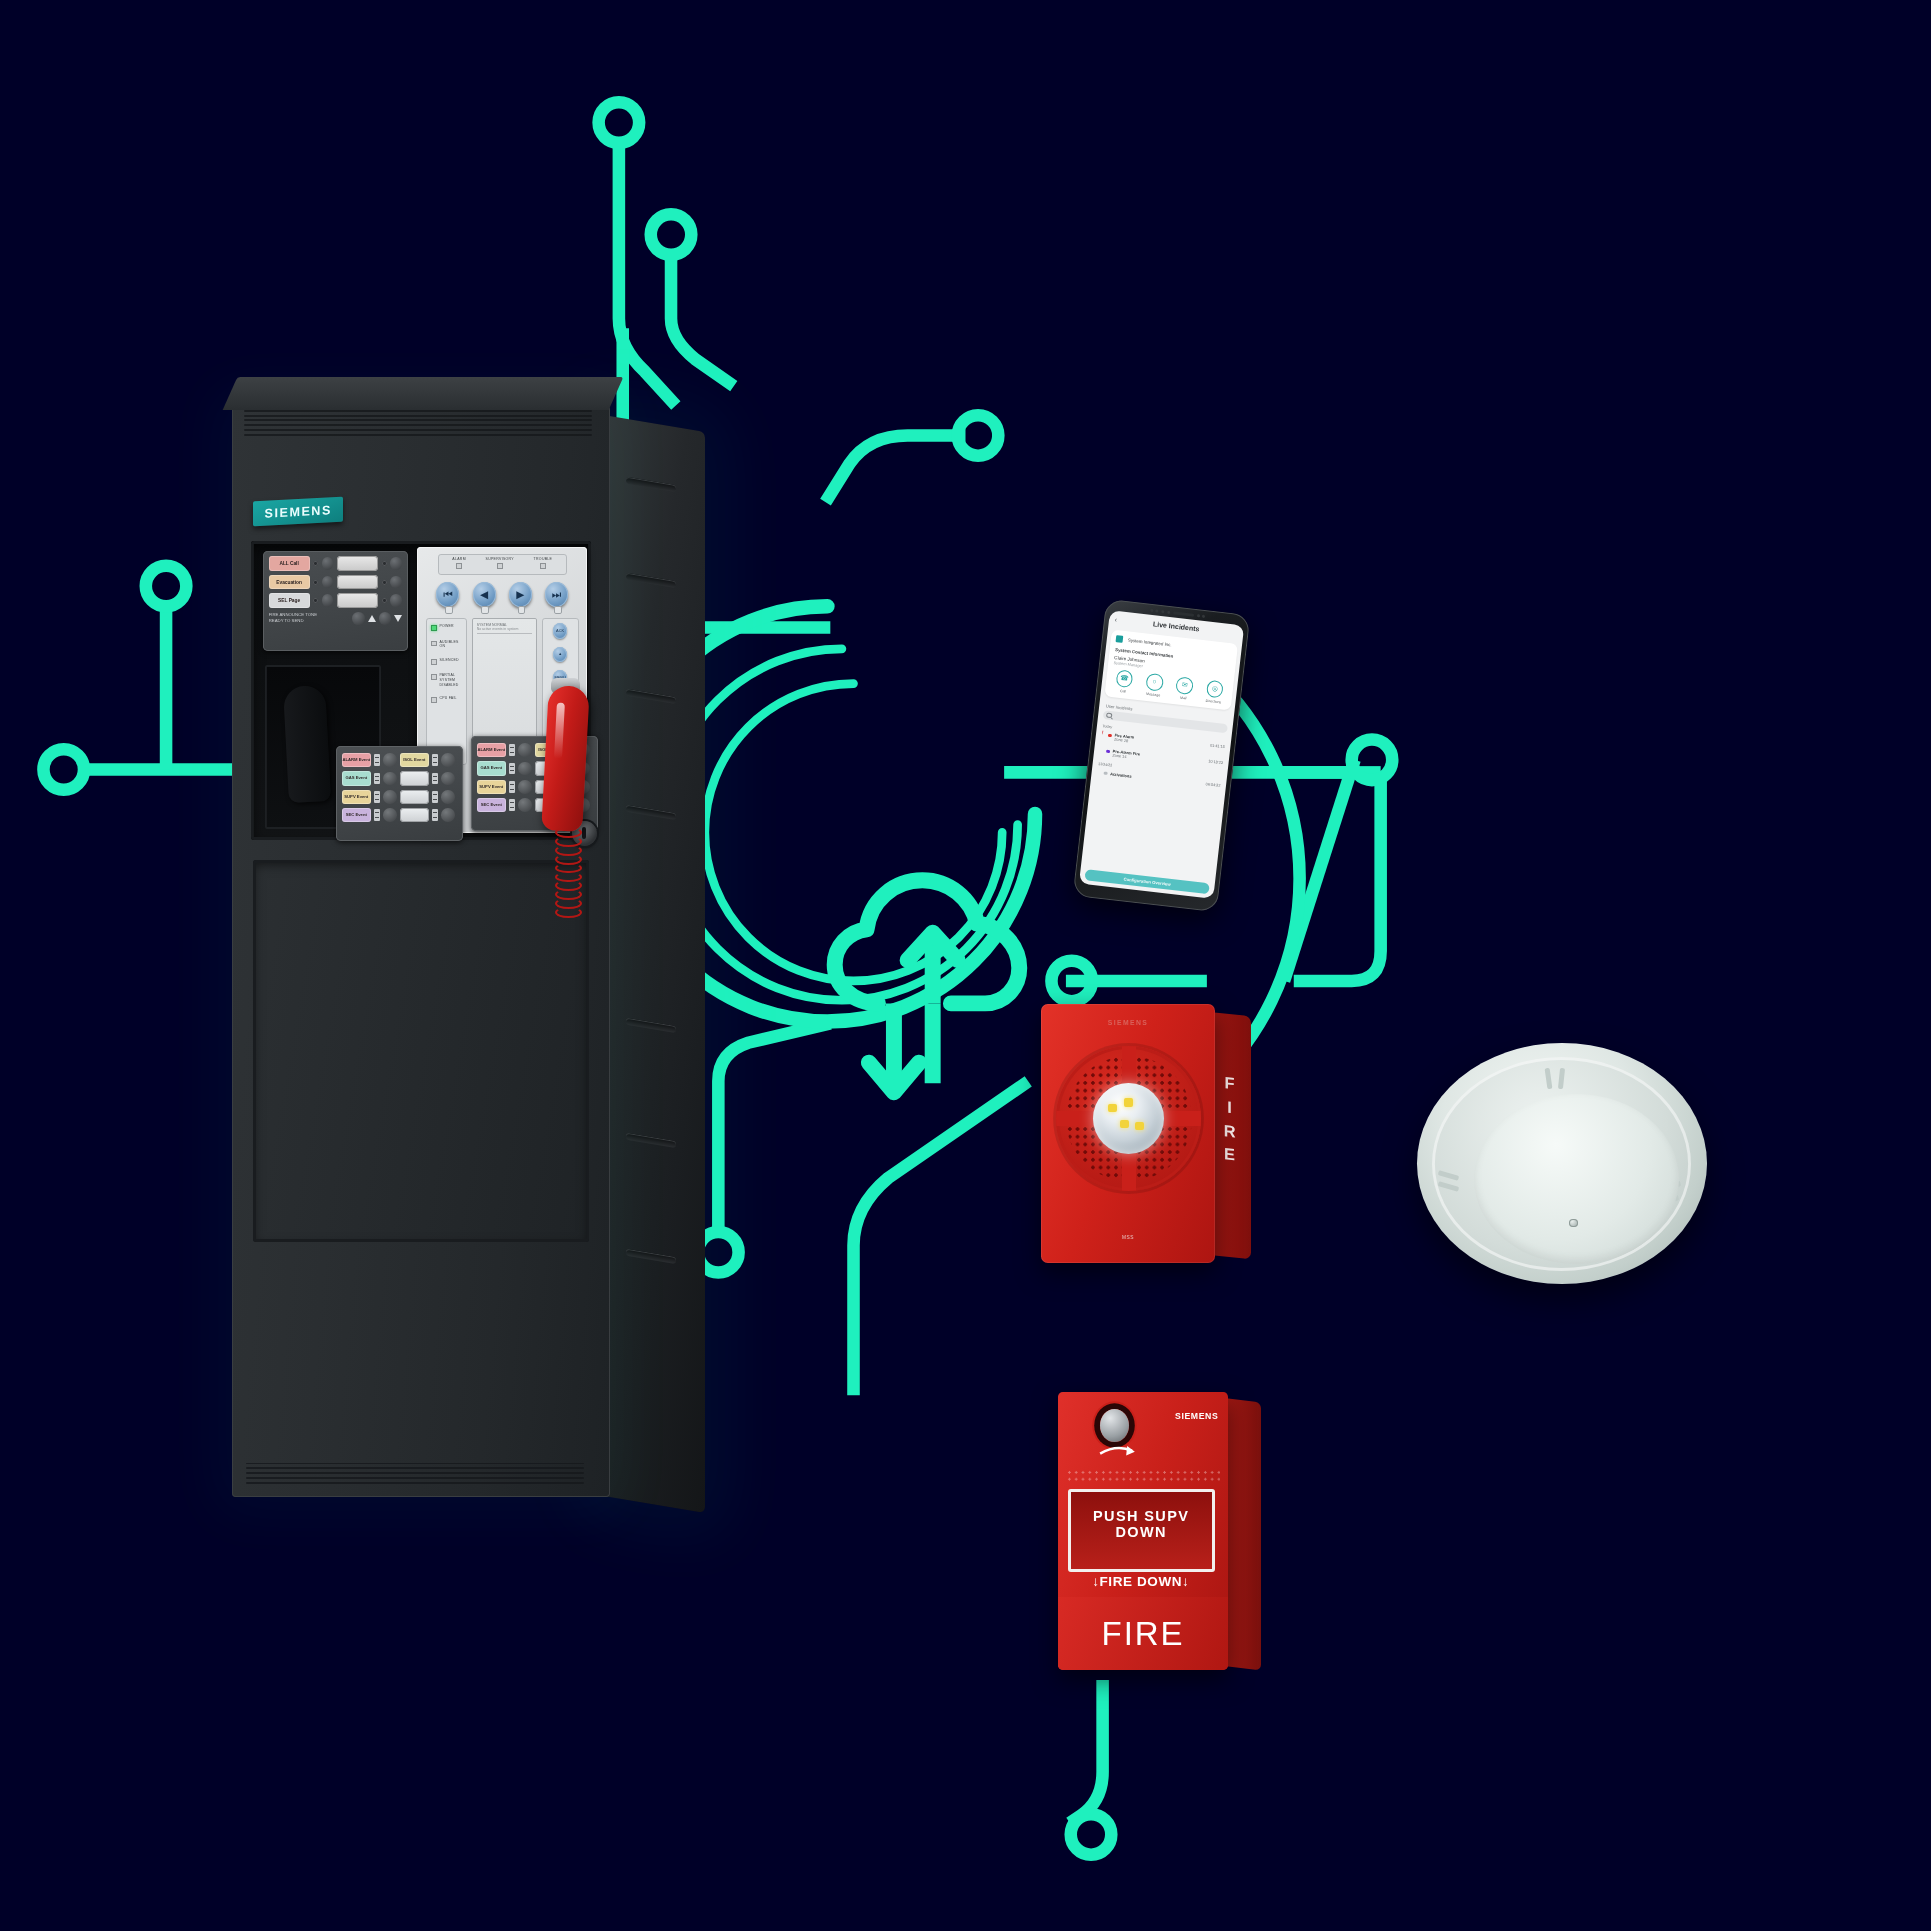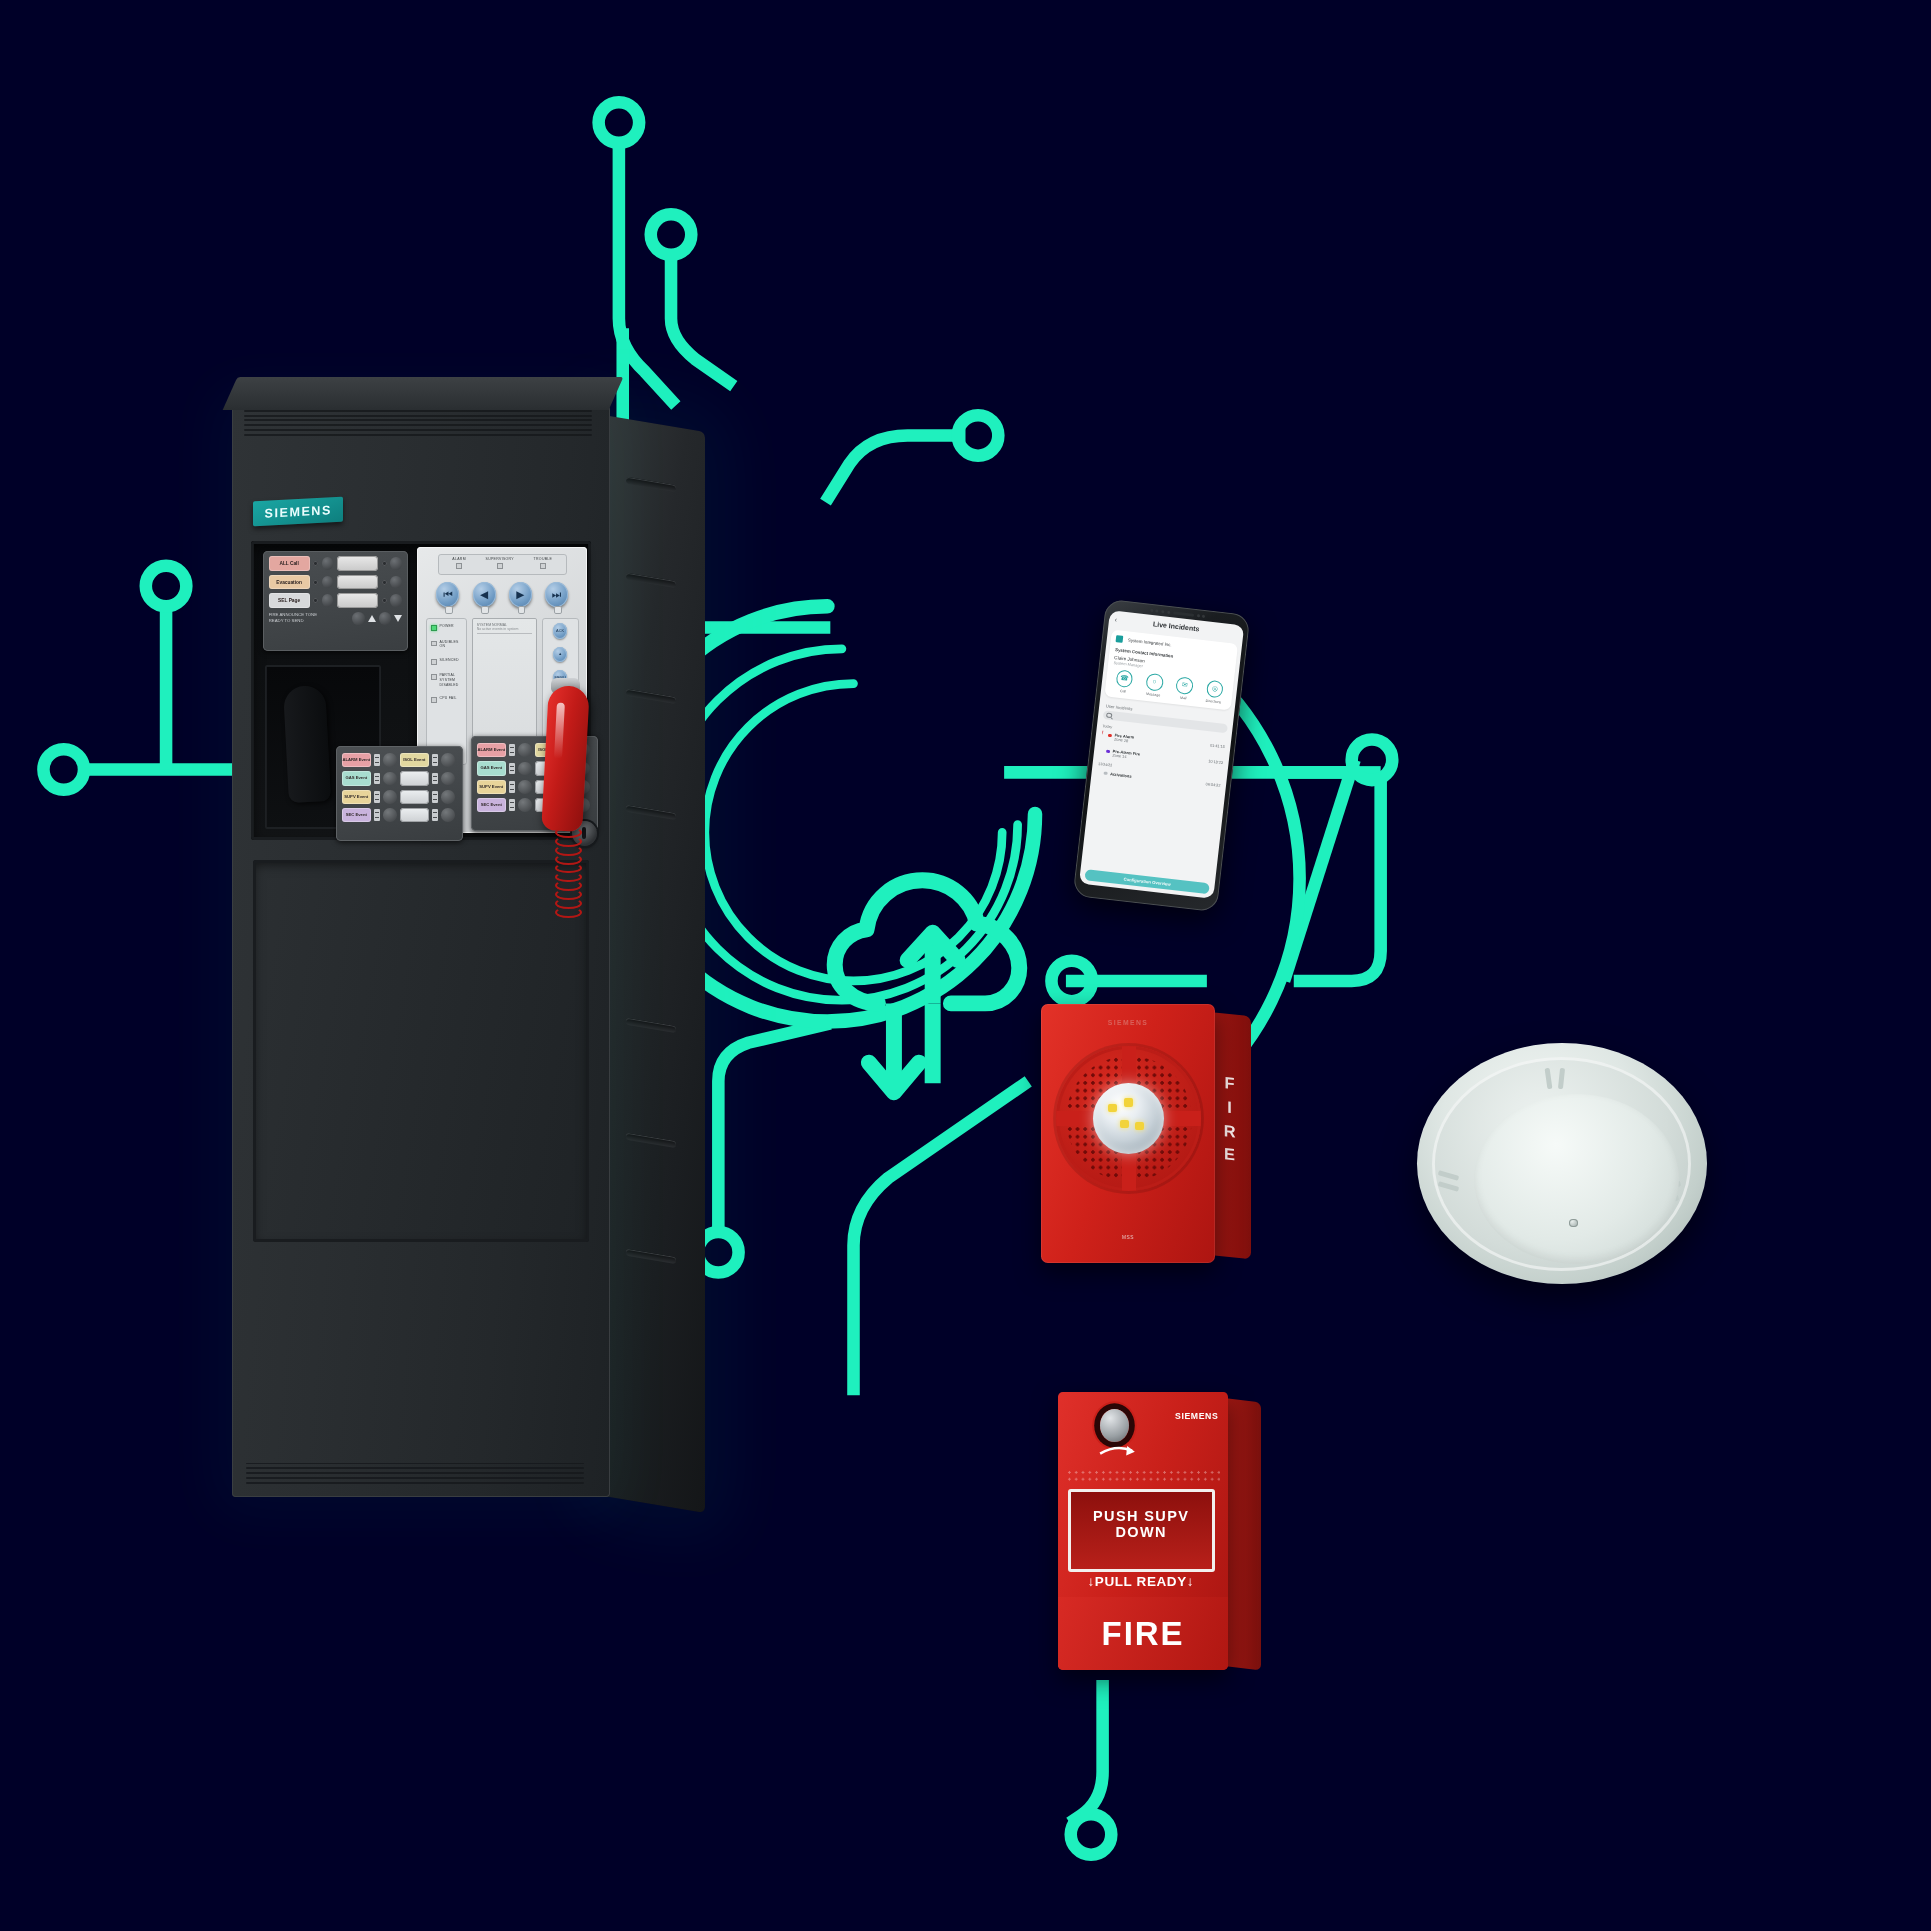--- a/index.html
+++ b/index.html
@@ -308,21 +308,21 @@
     border:3.9px solid #f3f0ee;border-radius:2.9px;background:linear-gradient(180deg,#8d100d,#b8201a);
     box-sizing:border-box;padding-top:17.4px;
   }
   .pull-window .txt{text-align:center;color:#fff;font-size:14.5px;font-weight:700;letter-spacing:1.4px;line-height:1.05;}
   .pull-window .txt small{display:block;font-size:14.5px;letter-spacing:1.4px;}
   .pulldown{position:absolute;left:5.8px;top:182px;width:154px;text-align:center;
     color:#fff;font-size:13.5px;font-weight:700;letter-spacing:0.6px;}
   .pull-lower{position:absolute;left:0;top:205px;width:170px;height:73px;
     background:linear-gradient(110deg,#d82a24,#b01712);border-radius:0 0 4.8px 4.8px;
     display:flex;align-items:center;justify-content:center;}
-  .pull-lower span{color:#fff;font-size:33px;font-weight:700;letter-spacing:1.9px;}
+  .pull-lower span{color:#fff;font-size:33px;font-weight:400;letter-spacing:1.9px;}
 
   
   .smoke{position:absolute;left:1417px;top:1043px;width:290px;height:261px;}
   .sd-base{position:absolute;left:0;top:0;width:290px;height:241px;border-radius:50%;
     background:radial-gradient(circle at 42% 30%,#f2f6f4 0%,#dfe7e4 40%,#c3cfcb 72%,#9fadab 100%);
     box-shadow:0 15.4px 33px rgba(0,0,0,.5);}
   .sd-ring{position:absolute;left:15.4px;top:13.5px;width:259px;height:214px;border-radius:50%;
     background:radial-gradient(circle at 42% 32%,#eef3f1,#d3dcd9 60%,#b8c4c1);
     box-shadow:inset 0 0 0 2.9px rgba(255,255,255,.5);}
   .sd-cap{position:absolute;left:42px;top:37px;width:205px;height:170px;border-radius:50%;
@@ -761,21 +761,21 @@
         </svg>
         <div class="pull-brand">SIEMENS</div>
       </div>
       <div class="braille"></div>
       <div class="pull-window">
         <div class="txt">PUSH  SUPV</div>
         <div class="txt">
             <small>DOWN</small>
           </div>
       </div>
-      <div class="pulldown">↓PULL READY↓</div>
+      <div class="pulldown">↓FIRE DOWN↓</div>
       <div class="pull-lower">
         <span>FIRE</span>
       </div>
     </div>
   </div>
 
   <div class="smoke">
     <div class="sd-base">
       <div class="sd-ring">
         <div class="sd-vent" style="left:114px;top:11.6px;width:4.8px;height:21px;transform:rotate(-8deg)"></div>

